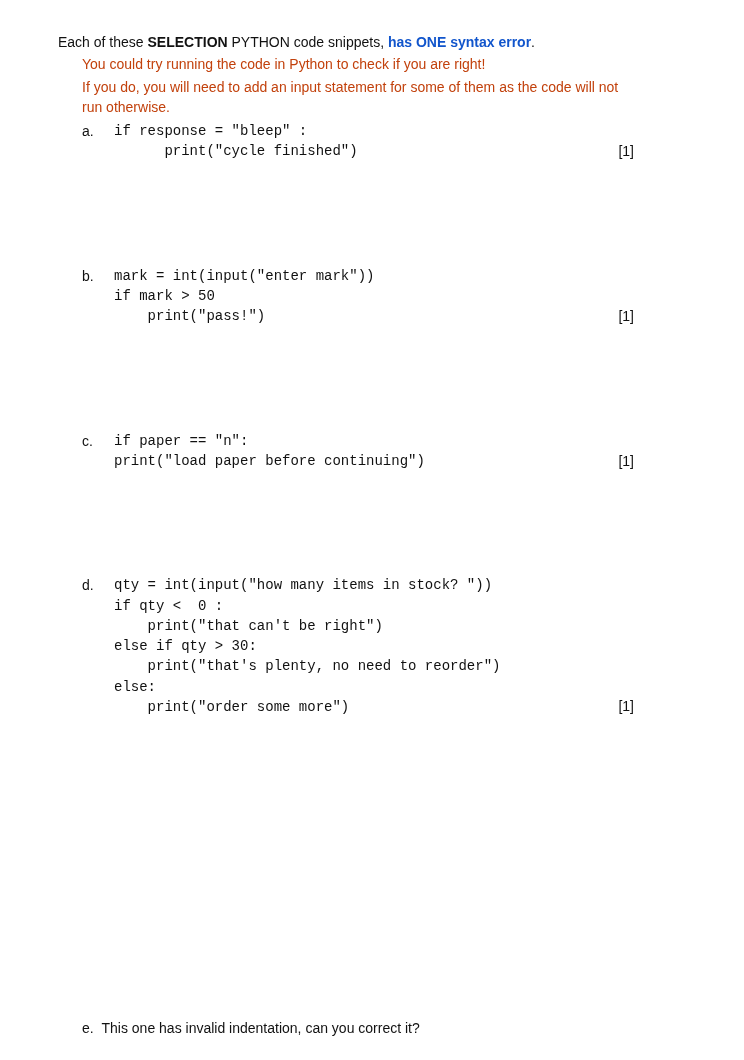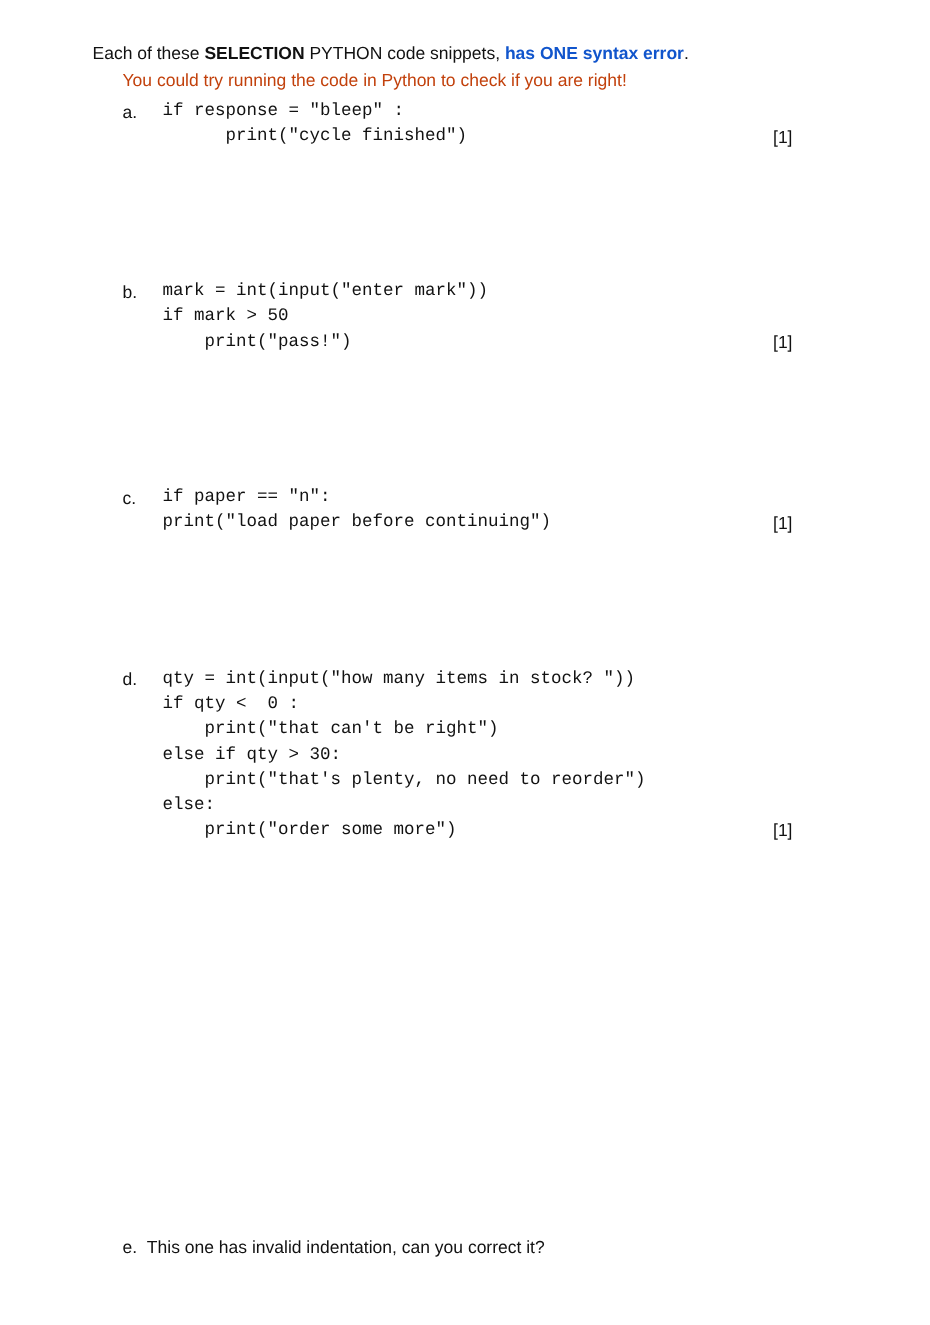--- a/index.html
+++ b/index.html
@@ -4,21 +4,21 @@
 <style>
   html, body {
     margin: 0;
     padding: 0;
     background: #fff;
   }
   .page {
     width: 692px;
     height: 1060px;
     box-sizing: border-box;
-    padding: 32px 58px 32px 74px;
+    padding: 32px 58px 32px 58px;
     font-family: Arial, Helvetica, sans-serif;
     font-size: 14px;
     line-height: 1.45;
     color: #111;
     position: relative;
   }
   .intro-line {
     margin: 0 0 2px 0;
   }
   .indent1 {
@@ -46,32 +46,33 @@
     margin: 0;
     line-height: 1.45;
   }
   .mark {
     position: absolute;
     right: 0;
     font-family: Arial, sans-serif;
   }
   .eblock {
     padding-left: 24px;
-    margin-top: 12px;
+    margin-top: 1px;
   }
 </style>
 </head>
 <body>
 
 <div class="page">
 
   <p class="intro-line">
     <span>Each of these </span><span class="bold">SELECTION</span><span> PYTHON code snippets, </span><span class="blue bold">has ONE syntax error</span><span>.</span>
   </p>
   <p class="intro-line indent1 red">You could try running  the code in Python to check if you are right!</p>
+  <p class="intro-line indent1 red">If you do, you will need to add an input statement for some of them as the code will not run otherwise.</p>
 
   <div class="qblock">
     <span class="qlabel">a.</span>
     <pre class="code">if response = "bleep" :
       print("cycle finished")</pre>
     <span class="mark" style="top:20px">[1]</span>
   </div>
 
   <div style="height:100px"></div>
 

